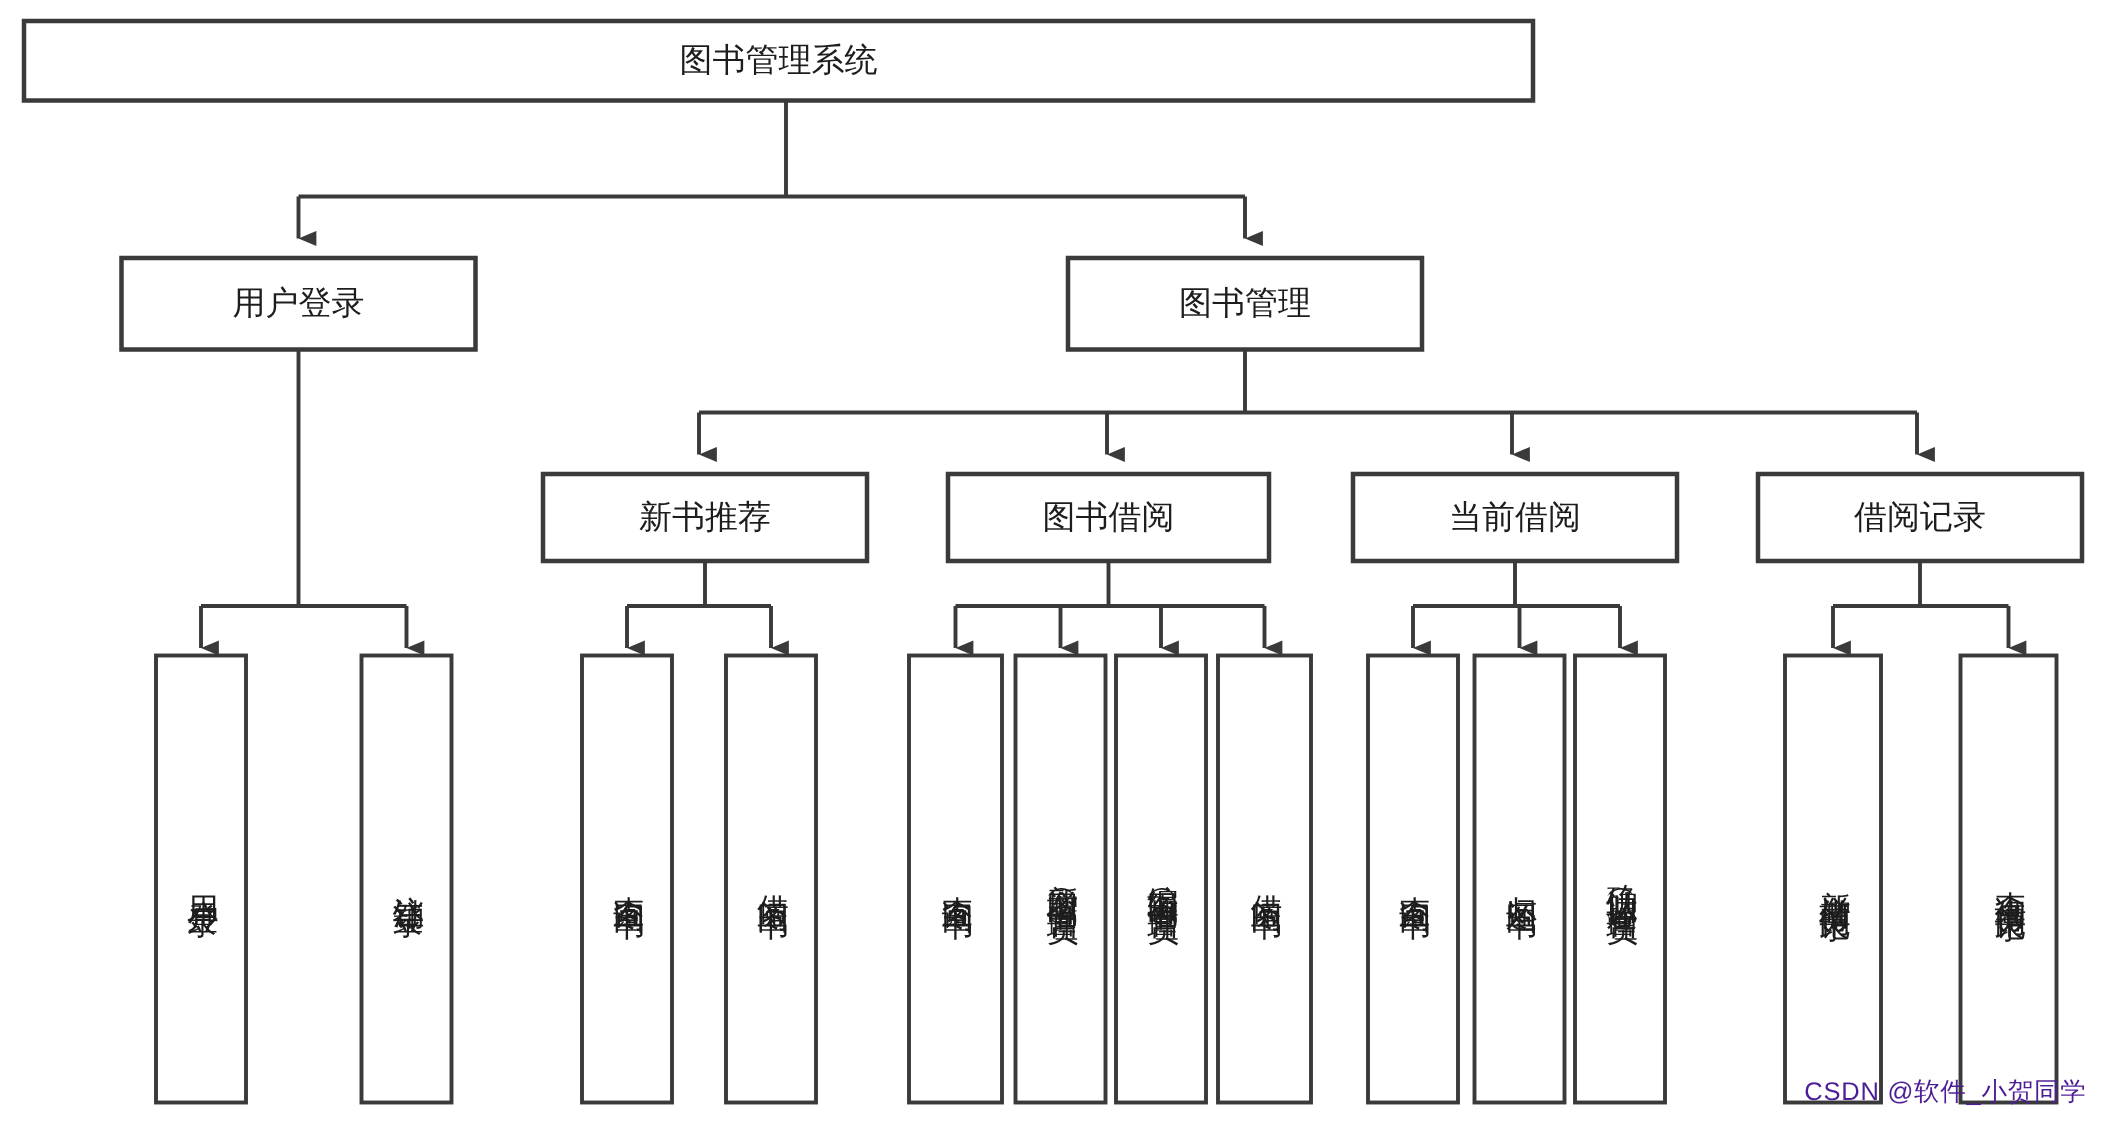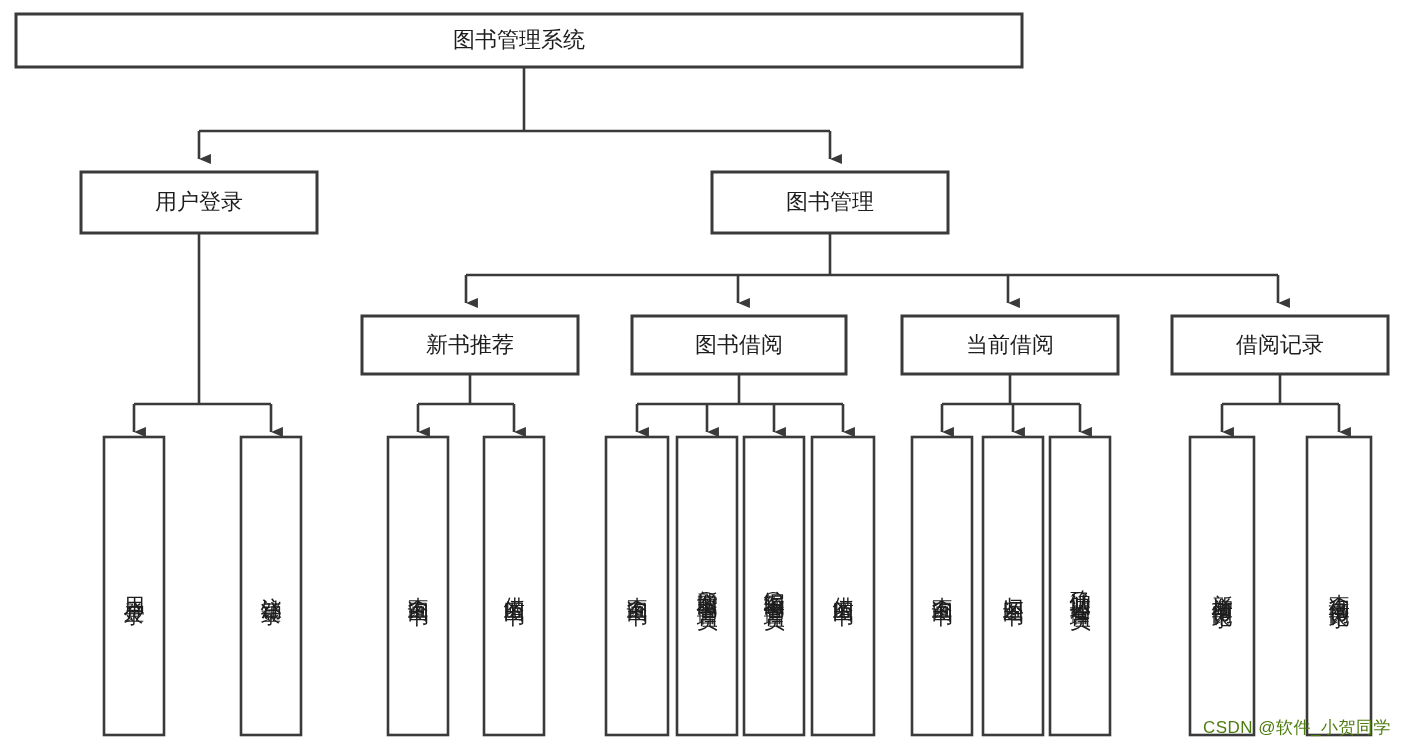--- a/index.html
+++ b/index.html
@@ -70,21 +70,21 @@
     color: #1d1d1d;
     white-space: nowrap;
     text-align: center;
   }
   .watermark {
     position: absolute;
     right: 14px;
     bottom: 8px;
     font-family: "Liberation Sans", "DejaVu Sans", sans-serif;
     font-size: 17px;
-    color: #4d7c0f;
+    color: #4c1d95;
     letter-spacing: 0.5px;
     white-space: nowrap;
   }
 </style>
 </head>
 <body>
 
 <div id="diagram-root">
   <svg class="diagram" viewBox="0 0 1405 747">
     <defs>

